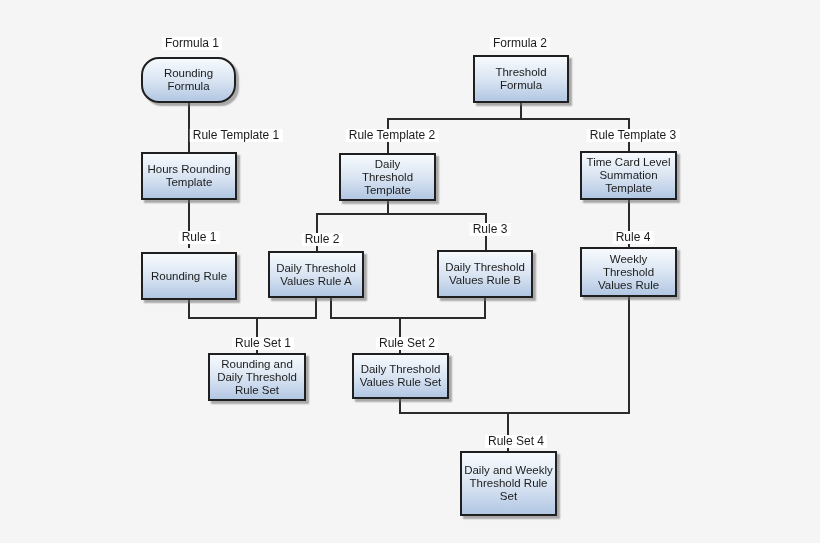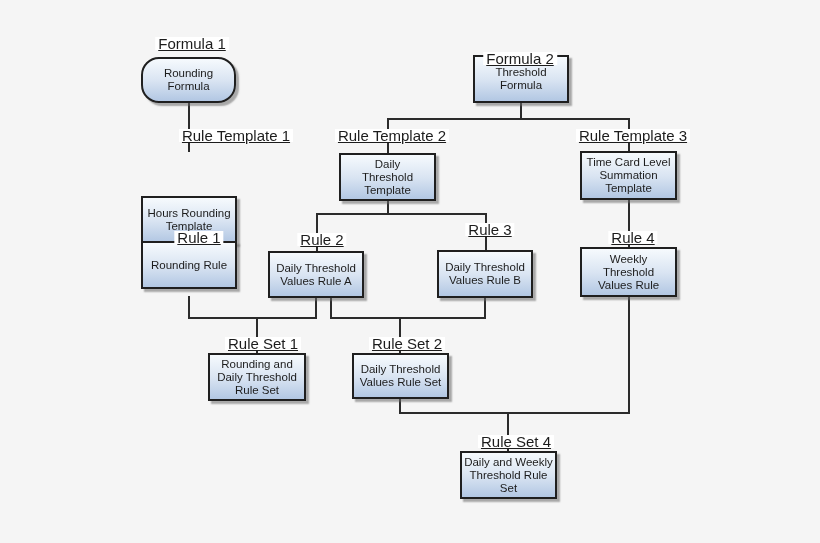--- a/index.html
+++ b/index.html
@@ -29,25 +29,24 @@
     font-size:11.5px;line-height:13px;
     color:var(--text-color,#1c1c1c);
     white-space:pre-line;
     z-index:2;
   }
   .tag{
     position:absolute;
     transform:translateX(-50%);
     background:var(--tag-bg,#ffffff);
     padding:0 3px;
-    font-size:15px;line-height:13px;
+    font-size:12px;line-height:13px;
     color:var(--text-color,#1c1c1c);
     white-space:nowrap;
     z-index:3;
-    text-decoration:underline;
   }
 </style>
 </head>
 <body>
 
 <div id="canvas" style="background: rgb(245, 245, 245);">
     <div class="line" style="left: 188px; top: 103px; width: 2px; height: 49px;"></div>
     <div class="line" style="left: 520px; top: 103px; width: 2px; height: 17px;"></div>
     <div class="line" style="left: 387px; top: 118px; width: 243px; height: 2px;"></div>
     <div class="line" style="left: 387px; top: 118px; width: 2px; height: 35px;"></div>
@@ -68,48 +67,48 @@
     <div class="line" style="left: 399px; top: 317px; width: 2px; height: 36px;"></div>
     <div class="line" style="left: 399px; top: 399px; width: 2px; height: 15px;"></div>
     <div class="line" style="left: 399px; top: 412px; width: 231px; height: 2px;"></div>
     <div class="line" style="left: 628px; top: 297px; width: 2px; height: 117px;"></div>
     <div class="line" style="left: 507px; top: 412px; width: 2px; height: 39px;"></div>
     <div class="node" style="left: 141px; top: 57px; width: 95px; height: 46px; border-radius: 18px;">Rounding
 Formula</div>
     <div class="tag" style="left: 192px; top: 37px;">Formula 1</div>
     <div class="node" style="left: 473px; top: 55px; width: 96px; height: 48px;">Threshold
 Formula</div>
-    <div class="tag" style="left: 520px; top: 37px; margin-top: 15px;">Formula 2</div>
-    <div class="node" style="left: 141px; top: 152px; width: 96px; height: 48px; margin-top: 44px;">Hours Rounding
+    <div class="tag" style="left: 520px; top: 37px;">Formula 2</div>
+    <div class="node" style="left: 141px; top: 152px; width: 96px; height: 48px;">Hours Rounding
 Template</div>
     <div class="tag" style="left: 196px; top: 129px; margin-left: 40px;">Rule Template 1</div>
     <div class="node" style="left: 339px; top: 153px; width: 97px; height: 48px;">Daily
 Threshold
 Template</div>
     <div class="tag" style="left: 392px; top: 129px;">Rule Template 2</div>
     <div class="node" style="left: 580px; top: 151px; width: 97px; height: 49px;">Time Card Level
 Summation
 Template</div>
     <div class="tag" style="left: 633px; top: 129px;">Rule Template 3</div>
-    <div class="node" style="left: 141px; top: 241px; width: 96px; height: 48px;">Rounding Rule</div>
+    <div class="node" style="left: 141px; top: 252px; width: 96px; height: 48px;">Rounding Rule</div>
     <div class="tag" style="left: 199px; top: 231px;">Rule 1</div>
     <div class="node" style="left: 268px; top: 251px; width: 96px; height: 47px;">Daily Threshold
 Values Rule A</div>
     <div class="tag" style="left: 322px; top: 233px;">Rule 2</div>
     <div class="node" style="left: 437px; top: 250px; width: 96px; height: 48px;">Daily Threshold
 Values Rule B</div>
     <div class="tag" style="left: 490px; top: 223px;">Rule 3</div>
     <div class="node" style="left: 580px; top: 247px; width: 97px; height: 50px;">Weekly
 Threshold
 Values Rule</div>
     <div class="tag" style="left: 633px; top: 231px;">Rule 4</div>
     <div class="node" style="left: 208px; top: 353px; width: 98px; height: 48px;">Rounding and
 Daily Threshold
 Rule Set</div>
     <div class="tag" style="left: 263px; top: 337px;">Rule Set 1</div>
     <div class="node" style="left: 352px; top: 353px; width: 97px; height: 46px;">Daily Threshold
 Values Rule Set</div>
     <div class="tag" style="left: 407px; top: 337px;">Rule Set 2</div>
-    <div class="node" style="left: 460px; top: 451px; width: 97px; height: 48px;">Daily and Weekly
+    <div class="node" style="left: 460px; top: 451px; width: 97px; height: 65px;">Daily and Weekly
 Threshold Rule
 Set</div>
     <div class="tag" style="left: 516px; top: 435px;">Rule Set 4</div>
   </div>
 
 </body></html>

